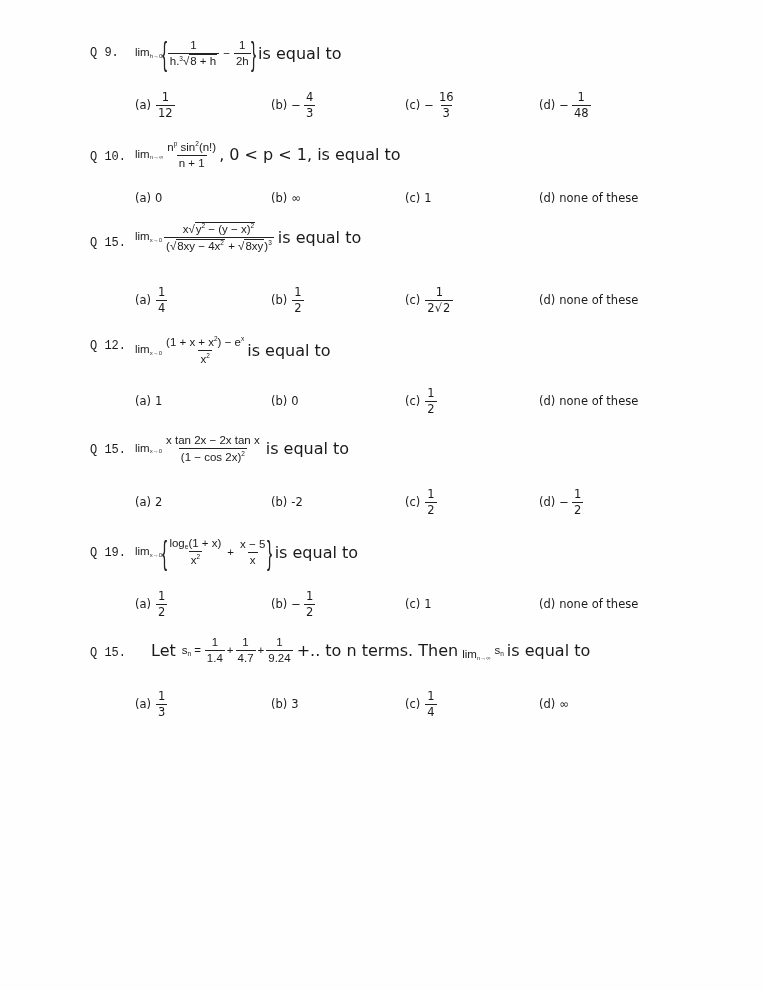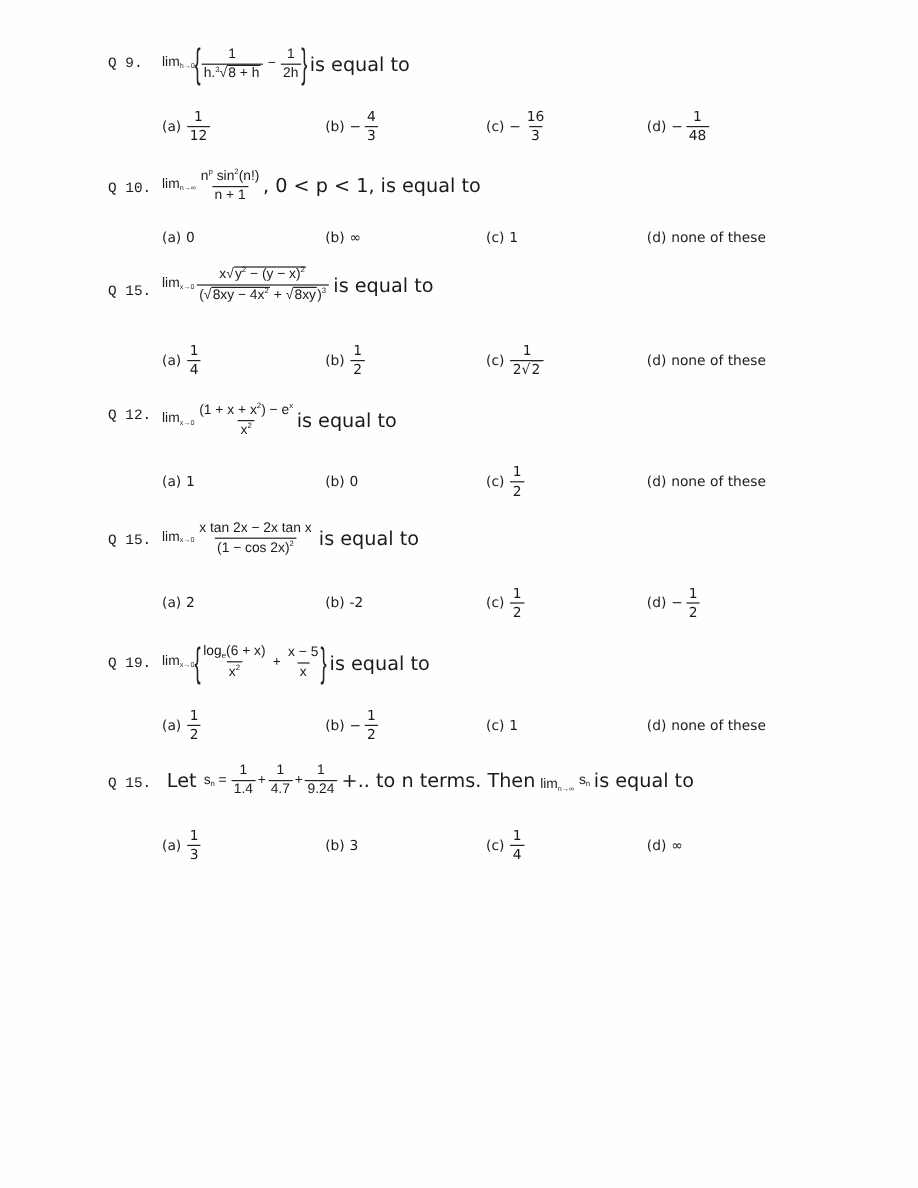--- a/index.html
+++ b/index.html
@@ -240,21 +240,21 @@
 
 <div>
   <div class="qlabel" style="top:546px">Q 19.</div>
   <div class="stem" style="top:535px">
     <span class="lim">
       <span class="l1">lim</span>
       <span class="l2">x→0</span>
     </span>
     <span class="brace">{</span>
     <span class="frac">
-      <span class="num"><span>log</span><sub>e</sub><span>(6 + x)</span></span>
+      <span class="num"><span>log</span><sub>e</sub><span>(1 + x)</span></span>
       <span class="den"><span>x</span><sup>2</sup></span>
     </span>
     <span class="op">+</span>
     <span class="frac">
       <span class="num">x − 5</span>
       <span class="den">x</span>
     </span>
     <span class="brace">}</span>
     <span class="txt">is equal to</span>
   </div>
@@ -281,21 +281,21 @@
     <div class="opt d">
         <span class="lbl">(d)</span>
         <span>none of these</span>
       </div>
   </div>
 </div>
 
 <div>
   <div class="qlabel" style="top:646px">Q 15.</div>
   <div class="stem" style="top:636px">
-    <span class="txt" style="margin-left:4px;margin-right:6px">Let</span>
+    <span class="txt" style="margin-left:16px;margin-right:6px">Let</span>
     <span><span>s</span><sub>n</sub></span>
     <span class="op">=</span>
     <span class="frac">
         <span class="num">1</span>
         <span class="den">1.4</span>
       </span>
     <span class="op" style="margin:0 1px">+</span>
     <span class="frac">
         <span class="num">1</span>
         <span class="den">4.7</span>

